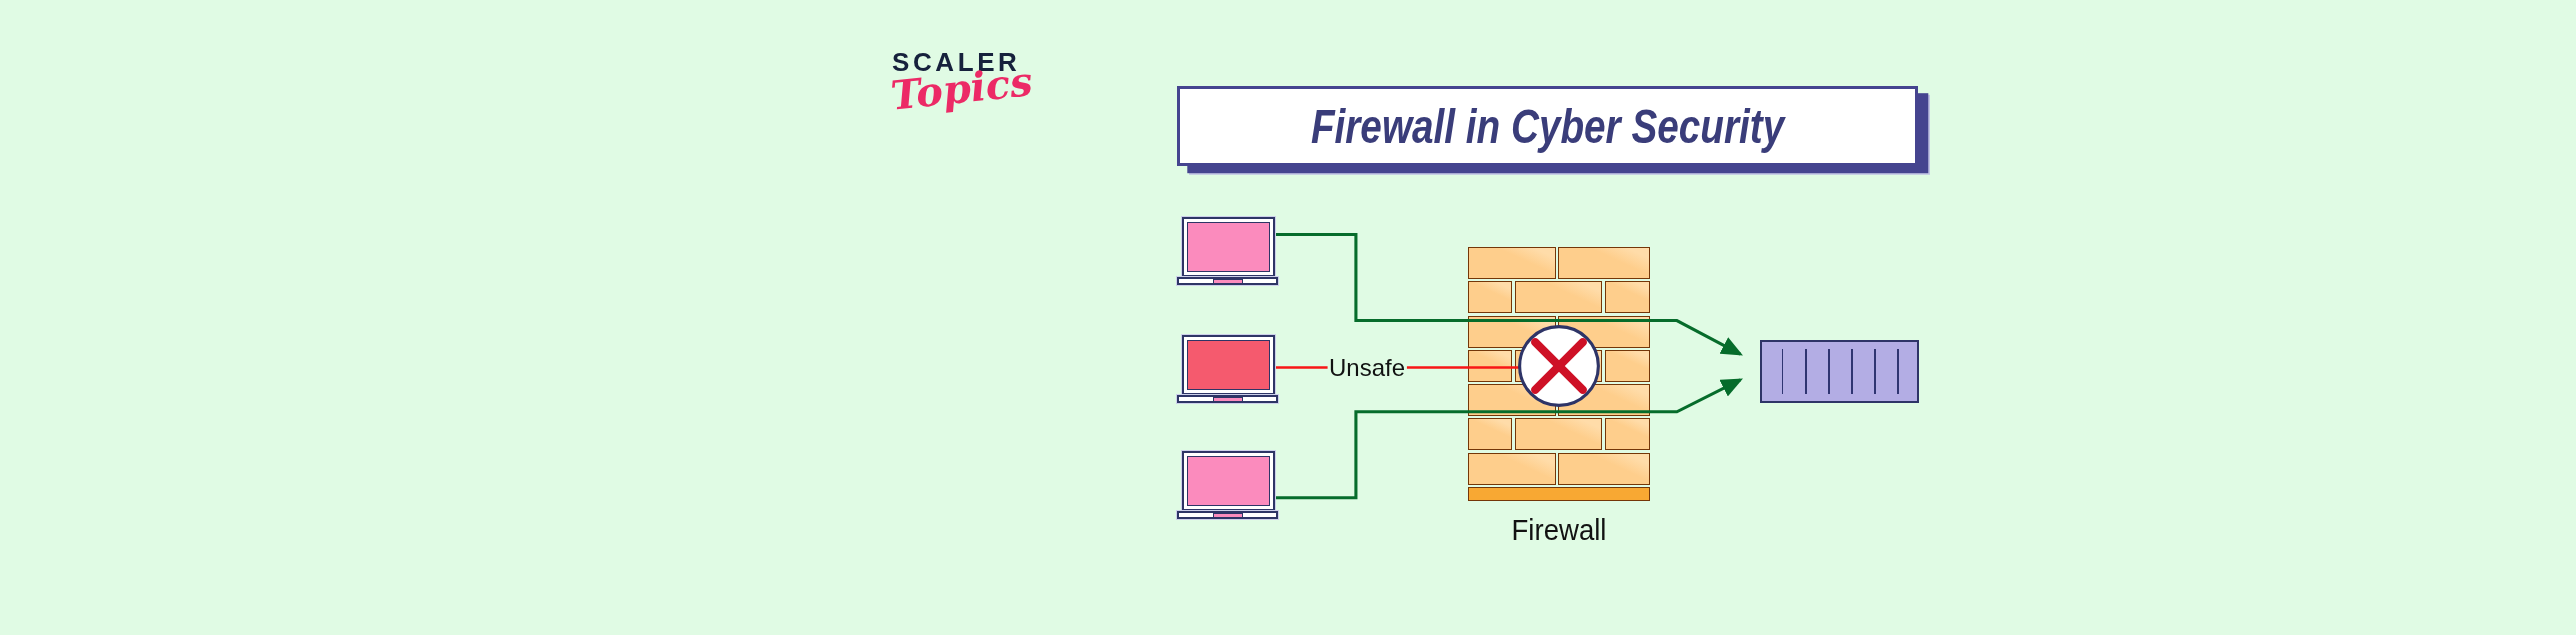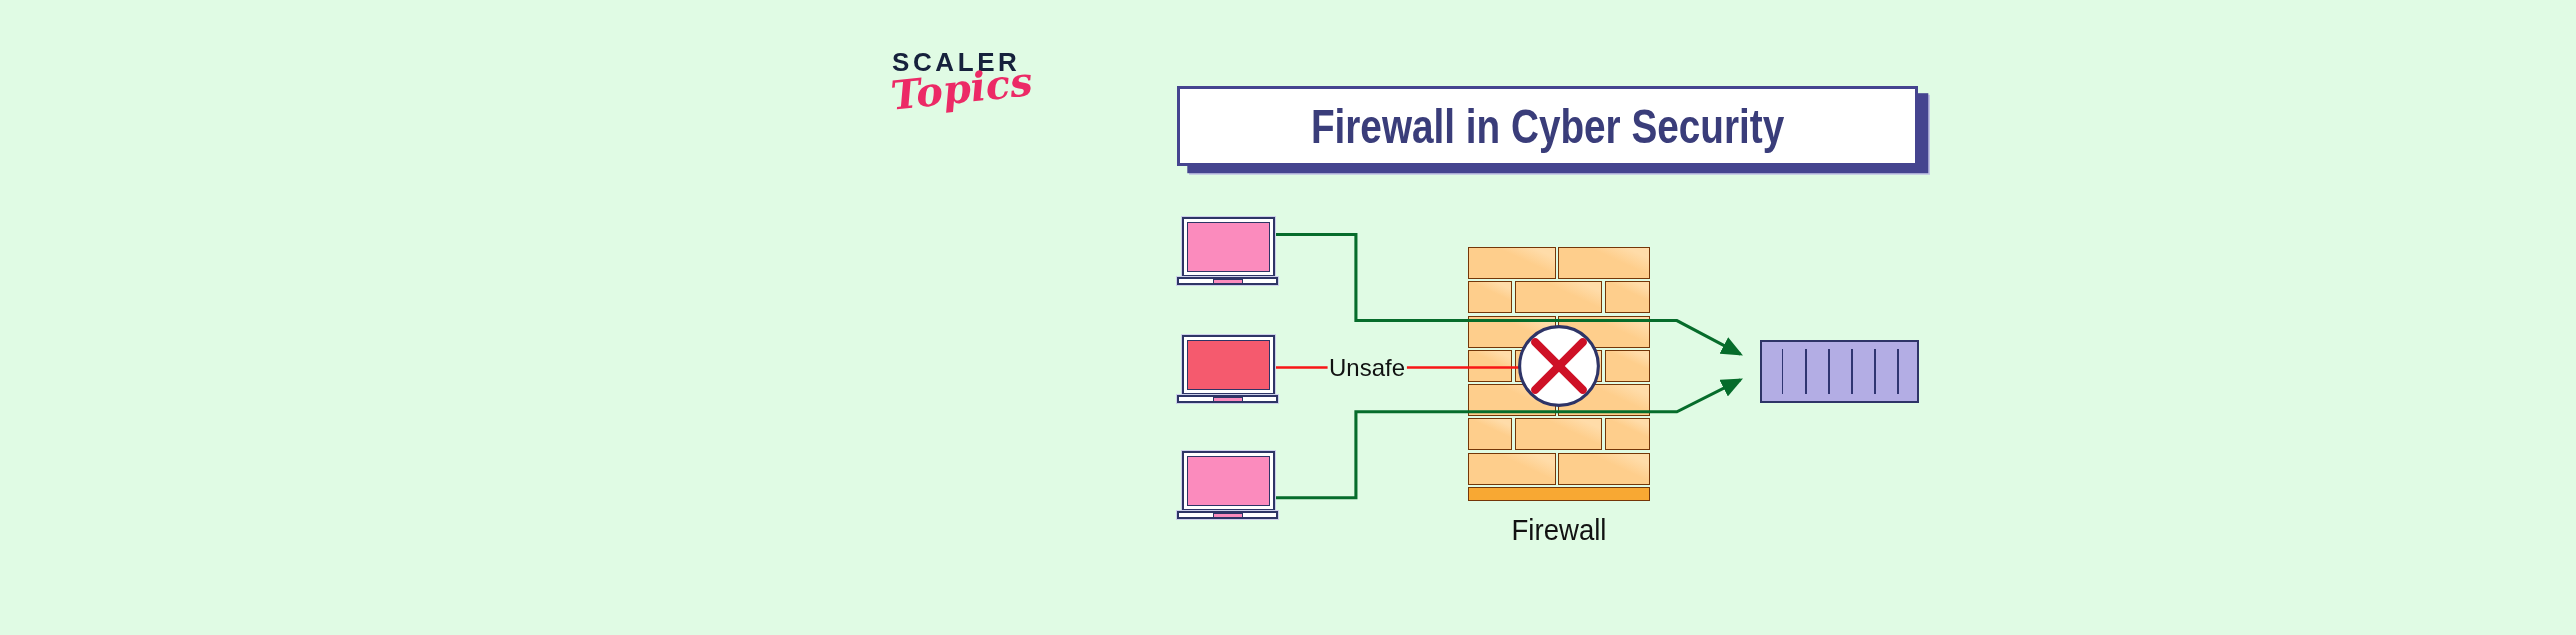--- a/index.html
+++ b/index.html
@@ -21,21 +21,21 @@
     font-size:40px;color:#EC2A66;line-height:1;
     margin-top:1px;margin-left:-3.1px;
     transform:rotate(-6deg);transform-origin:left top;
   }
   
   .title-box{
     position:absolute;left:1177px;top:86px;width:741px;height:80px;
     box-sizing:border-box;background:#ffffff;
     border:3.1px solid #45448F;
     box-shadow:10.3px 7.2px 0 #45448F, 12px 8.8px 0 #C2C5E4;
-    z-index:6;display:flex;align-items:center;justify-content:center;
+    z-index:6;display:flex;align-items:center;justify-content:center;font-style:italic;
   }
   .title-text{
     font-size:49px;font-weight:bold;color:#3A3D7A;
     white-space:nowrap;transform:scaleX(0.79);transform-origin:center;
     letter-spacing:0px;
   }
   
   .laptop{position:absolute;left:1177px;width:101px;height:69px;z-index:4;}
   .laptop-1{top:217px;}
   .laptop-2{top:335px;}

